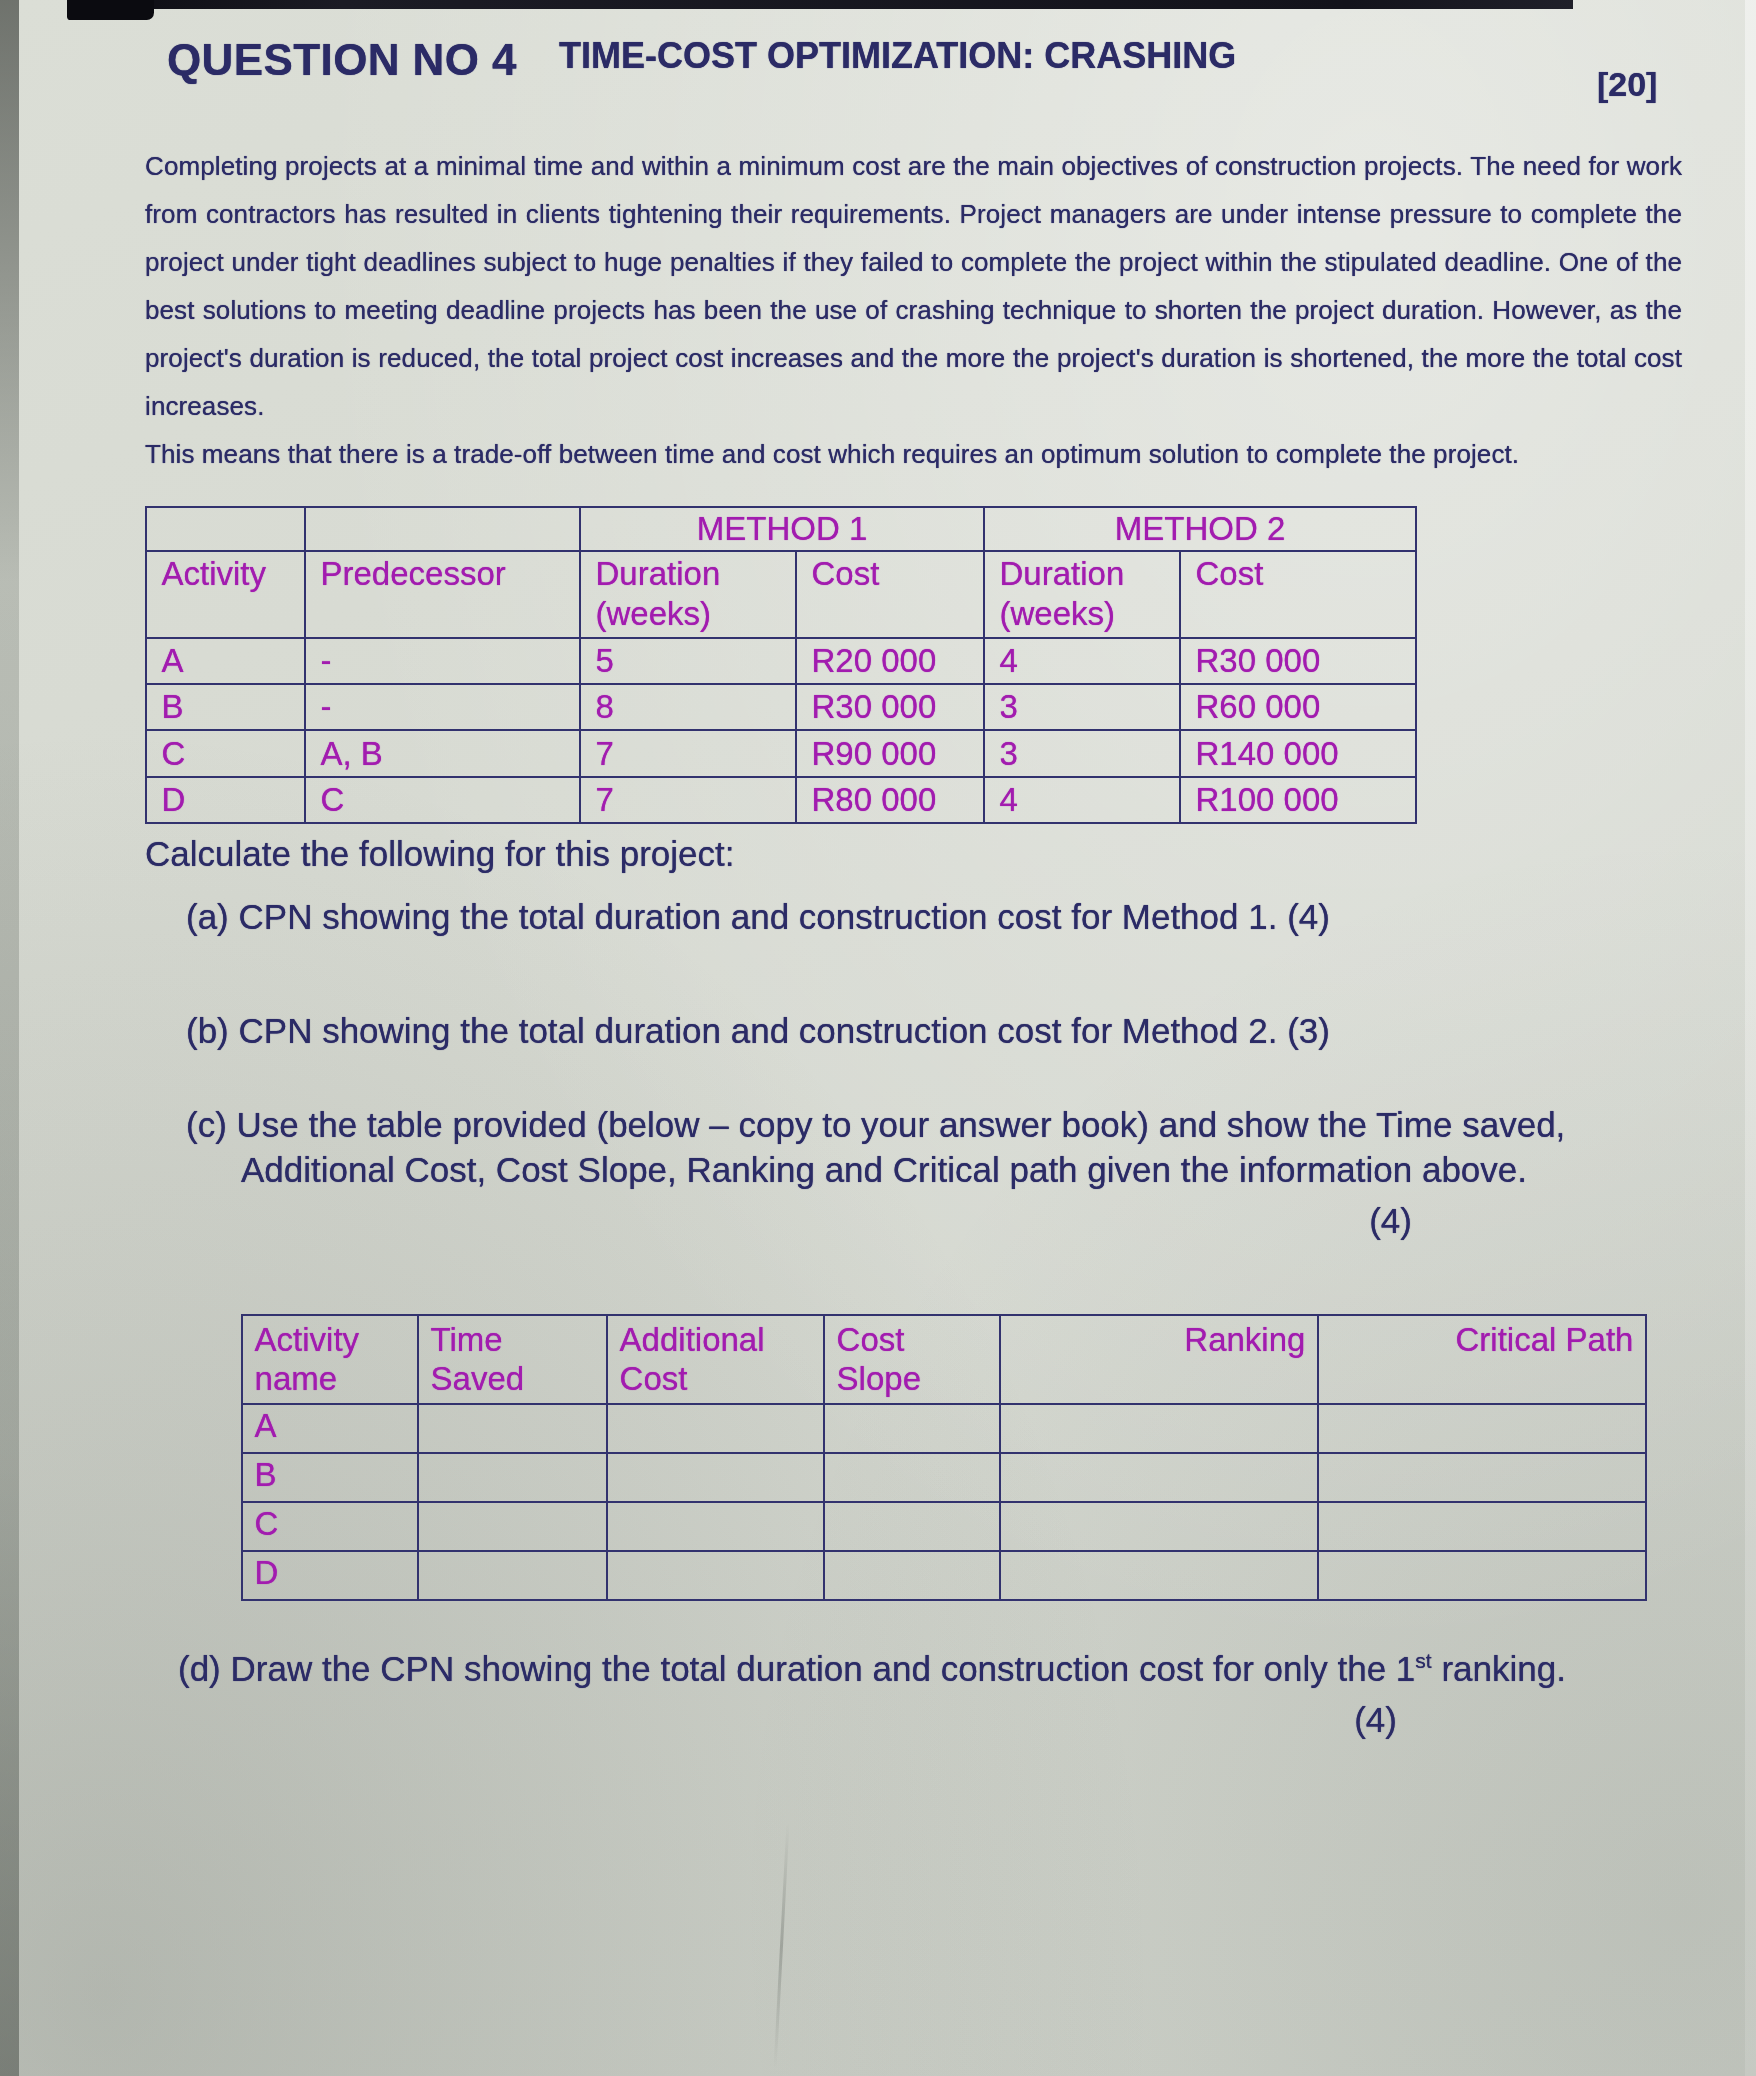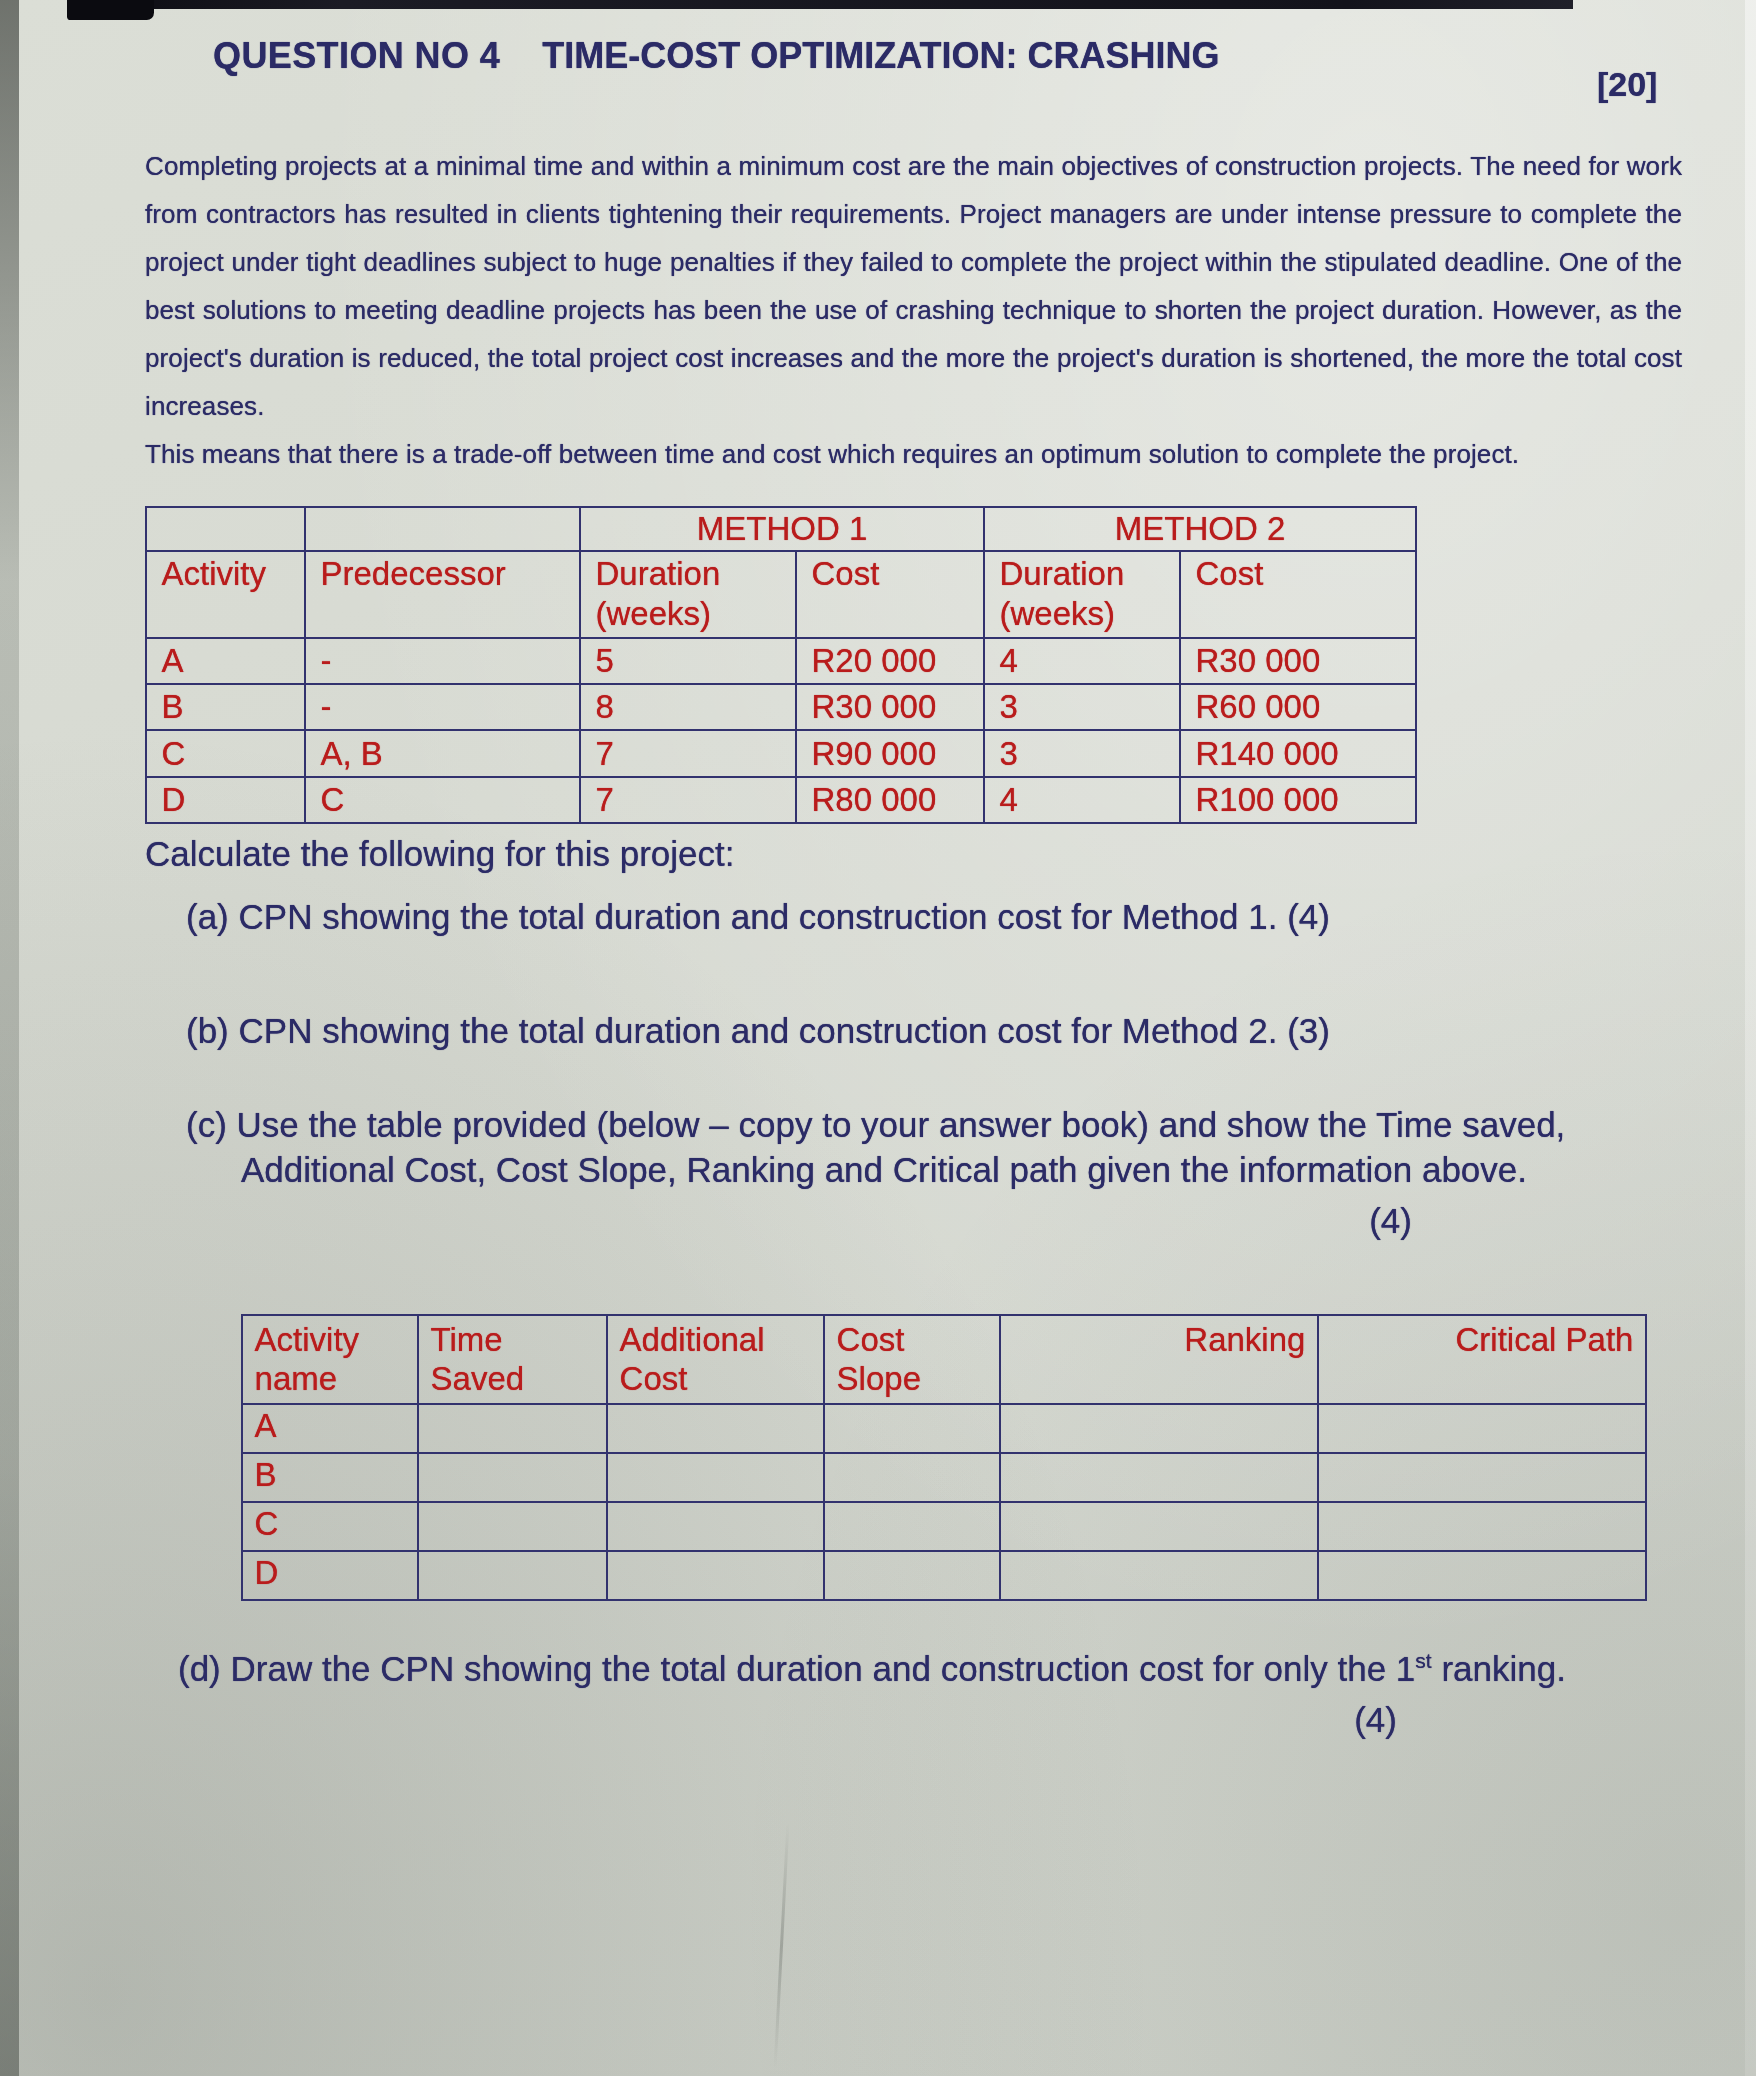--- a/index.html
+++ b/index.html
@@ -29,31 +29,31 @@
     background:linear-gradient(to bottom, transparent, rgba(90,96,90,0.35), transparent);
     transform:rotate(3deg); }
 
   .page {
     position:absolute; top:35px; left:145px; width:1537px;
     text-shadow:0 0 0.9px currentColor; 
   }
 
   
   .title-row { display:flex; align-items:flex-start; padding-left:22px; font-weight:bold; }
-  .qno   { font-size:36px; letter-spacing:0.4px; white-space:nowrap;margin-left:46px; }
+  .qno   { font-size:44px; letter-spacing:0.4px; white-space:nowrap; }
   .qtitle{ font-size:36px; margin-left:42px; white-space:nowrap; }
   .qmarks{ font-size:34px; margin-left:auto; margin-right:24.6px; padding-top:30px; }
 
   
   .intro { margin-top:38px; font-size:26px; line-height:48px; letter-spacing:0.1px; }
   .intro .p1 { text-align:justify; text-align-last:justify; }
   .intro .p2 { text-align:justify; }
 
   
-  table { border-collapse:collapse; color:#b91c1c;padding-left:17px; }
+  table { border-collapse:collapse; color:#a21caf;padding-left:17px; }
   th, td { border:2.2px solid #32326e; vertical-align:top; text-align:left; font-weight:normal; }
 
   .methods-table { margin-top:27.5px; font-size:33px; }
   .methods-table th, .methods-table td { padding:2.2px 14.5px; line-height:40px; }
   .methods-table .group-header { text-align:center; padding:1.4px 5.8px; }
   .methods-table .data-row td { height:43px; }
 
   .calc-line { margin-top:7.2px; font-size:35px; line-height:45px; }
   .overhead-line { margin-top:35px; font-size:35px; line-height:45px; }
 

